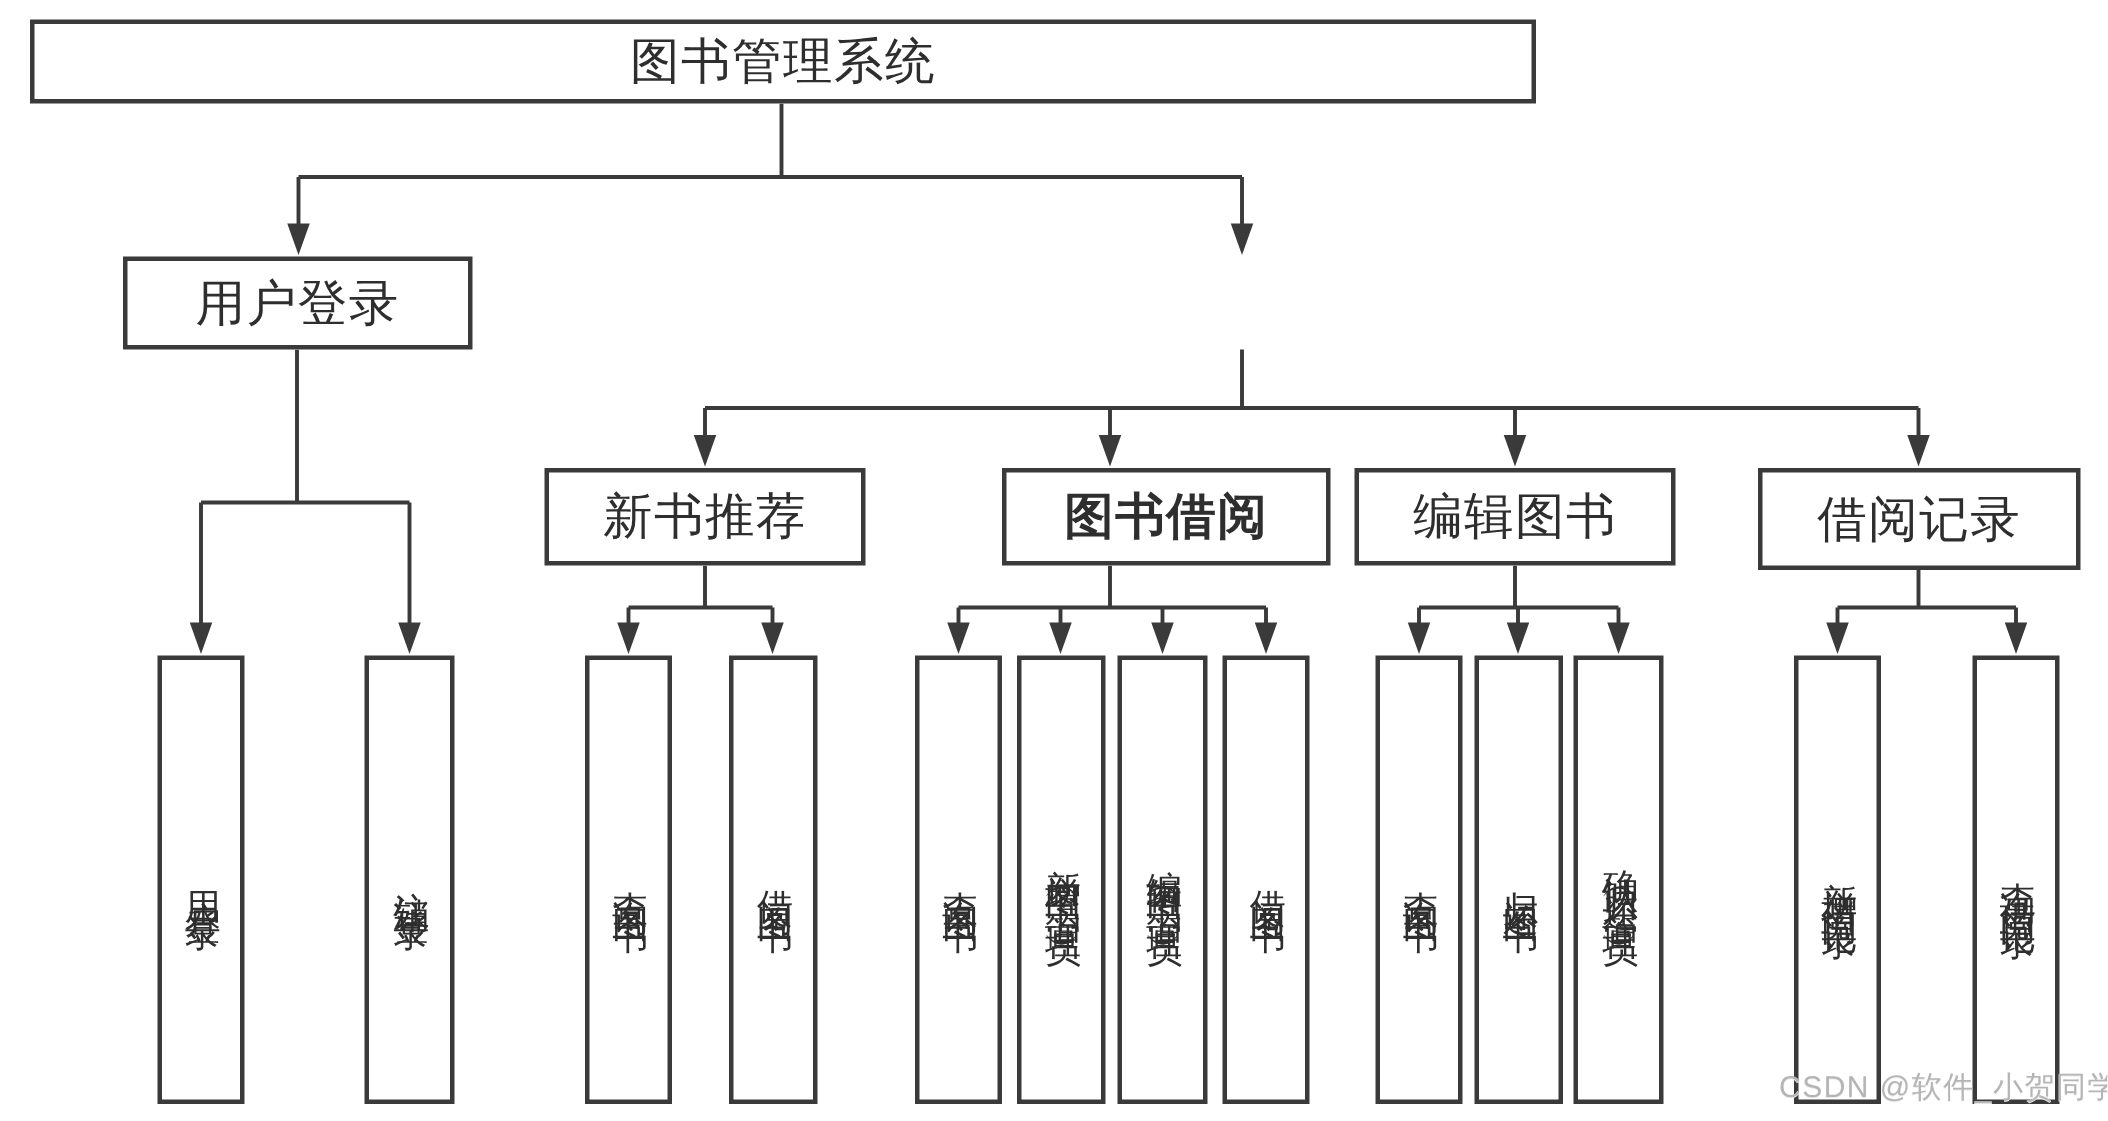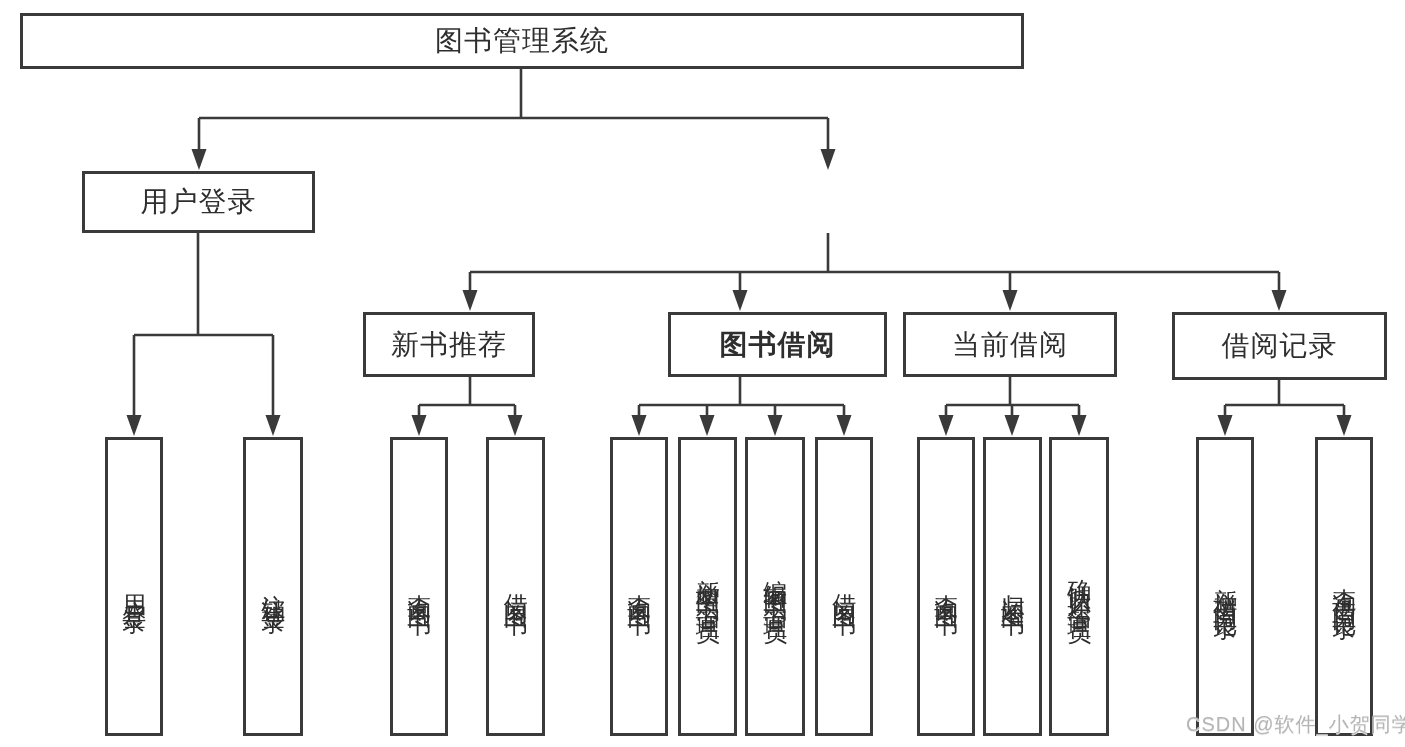--- a/index.html
+++ b/index.html
@@ -10,21 +10,21 @@
   }
   .connectors{position:absolute;left:0;top:0;}
   .ln{stroke:var(--line,#3a3a3a);stroke-width:2.6;fill:none;}
   .ar{fill:var(--line,#3a3a3a);}
   .node{
     position:absolute;box-sizing:border-box;background:#ffffff;
     border:3px solid var(--line,#3a3a3a);
     display:flex;align-items:center;justify-content:center;
     color:var(--text,#2e2e2e);
   }
-  .h{font-size:28px;letter-spacing:1px;white-space:nowrap;}
+  .h{font-size:33px;letter-spacing:1px;white-space:nowrap;}
   .v .vtext{
     display:block;writing-mode:vertical-lr;text-orientation:mixed;
     font-size:24px;letter-spacing:6px;line-height:1.1;
   }
   .watermark{
     position:absolute;left:1186px;top:711px;
     font-size:20px;letter-spacing:1px;white-space:nowrap;
     color:var(--watermark,#b5b5b5);
     text-shadow:0 1px 0 #ececec;
   }
@@ -78,28 +78,28 @@
   </svg>
 
   <div class="node h" style="left:20px;top:13px;width:1004px;height:56px;">
     <span>图书管理系统</span>
   </div>
 
   <div class="node h" style="left:82px;top:171px;width:233px;height:62px;">
     <span>用户登录</span>
   </div>
 
-  <div class="node h" style="left:363px;top:312px;width:172px;height:65px;">
+  <div class="node h" style="left:363px;top:312px;width:214px;height:65px;">
     <span>新书推荐</span>
   </div>
   <div class="node h" style="left:668px;top:312px;width:219px;height:65px;font-weight:bold;">
     <span>图书借阅</span>
   </div>
   <div class="node h" style="left:903px;top:312px;width:214px;height:65px;">
-    <span>当前借阅</span>
+    <span>编辑图书</span>
   </div>
   <div class="node h" style="left:1172px;top:312px;width:215px;height:68px;">
     <span>借阅记录</span>
   </div>
 
   <div class="node v" style="left:105px;top:437px;width:58px;height:299px;">
     <span class="vtext">用户登录</span>
   </div>
   <div class="node v" style="left:243px;top:437px;width:60px;height:299px;">
     <span class="vtext">注销登录</span>

